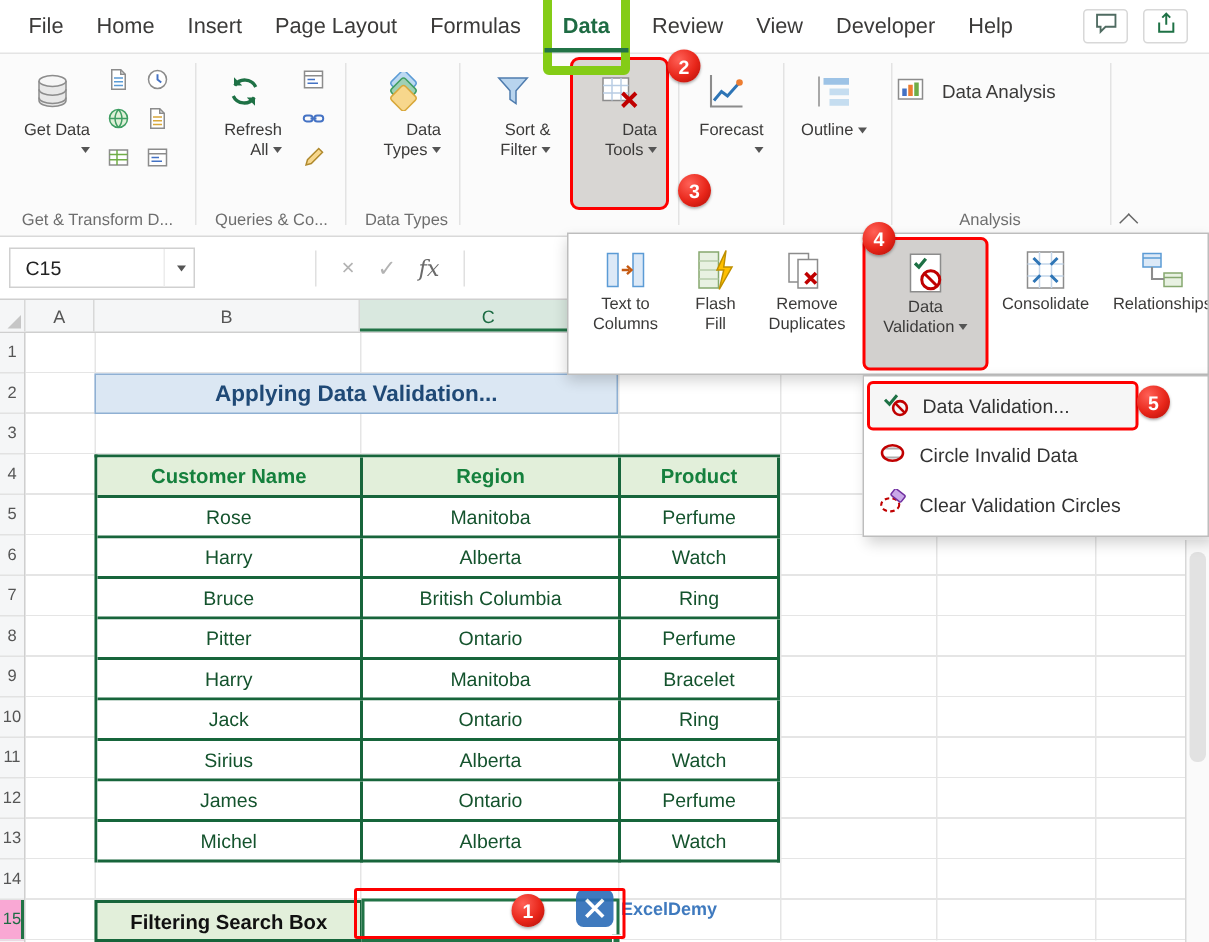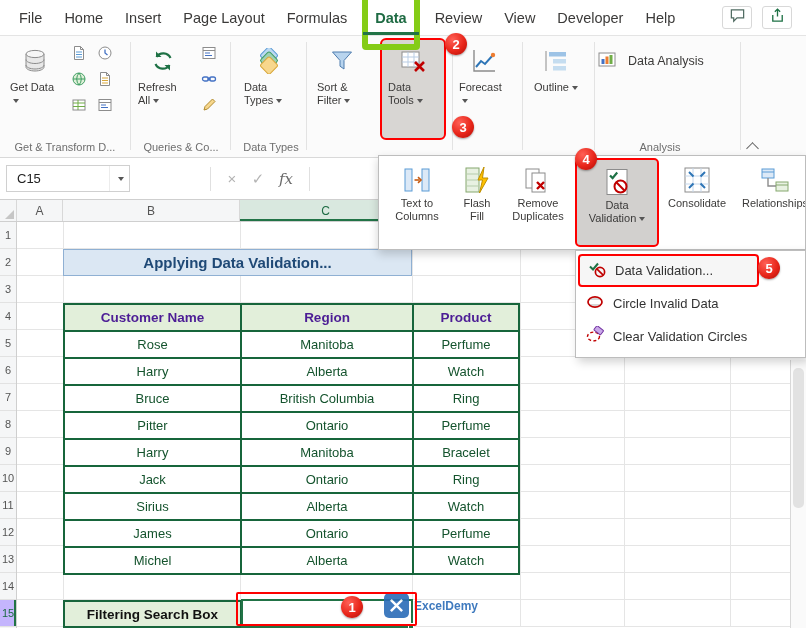--- a/index.html
+++ b/index.html
@@ -16,21 +16,21 @@
   .mb-right{margin-left:auto;display:flex;align-items:center;gap:10px;padding-right:14px}
   .mb-btn{width:30px;height:23px;border:1px solid #d8d8d8;border-radius:3px;background:#fff;
           display:flex;align-items:center;justify-content:center}
   
   .ribbon{position:absolute;left:0;top:36px;width:806px;height:122px;background:#fbfbfb;
           border-bottom:1px solid #d9d9d9;z-index:9}
   .rdiv{position:absolute;top:6px;height:108px;width:1px;background:#e3e3e3}
   .rbtn{position:absolute;top:4px;height:96px;display:flex;flex-direction:column;align-items:center;
         padding-top:5px;border-radius:4px}
   .ricon{height:32px;display:flex;align-items:center;justify-content:center}
-  .rlabel{font-size:11px;line-height:13px;color:#3b3a39;text-align:left;margin-top:4px;max-width:50px}
+  .rlabel{font-size:11px;line-height:13px;color:#3b3a39;text-align:right;margin-top:4px;max-width:50px}
   .chev{display:inline-block;width:0;height:0;border-left:3.5px solid transparent;border-right:3.5px solid transparent;
         border-top:4px solid #555;margin-left:3px;vertical-align:middle}
   .rbtn.pressed{top:2px;height:102px;background:#d8d6d3;border:2.5px solid #fe0000;border-radius:6px}
   .sic{position:absolute;width:18px;height:18px;display:flex;align-items:center;justify-content:center}
   .glabel{position:absolute;top:105px;font-size:11px;color:#6e6e6e;text-align:center;white-space:nowrap;overflow:hidden}
   .da-btn{position:absolute;left:598px;top:14px;height:22px;display:flex;align-items:center;gap:12px;font-size:12.5px;color:#3b3a39}
   .collapse{position:absolute;left:748px;top:108px;width:9px;height:9px;border-right:1.6px solid #666;
             border-bottom:1.6px solid #666;transform:rotate(-135deg)}
   
   .fbar{position:absolute;left:0;top:158px;width:806px;height:42px;background:#fff;
@@ -44,32 +44,32 @@
   .fb-fx{font-family:"DejaVu Serif",serif;font-style:italic;color:#6a6a6a;font-size:15px;width:30px;text-align:center}
   .fb-input{flex:1;height:100%}
   
   .colhdr{position:absolute;left:0;top:200px;width:806px;height:22px;background:#f5f6f7;border-bottom:1px solid #cfcfcf;z-index:2}
   .corner{position:absolute;left:0;top:0;width:17px;height:21px;background:#f5f6f7;border-right:1px solid #d8d8d8}
   .corner::after{content:"";position:absolute;right:2px;bottom:2px;border-left:9px solid transparent;border-bottom:9px solid #c6c6c6}
   .colh{position:absolute;top:0;height:21px;border-right:1px solid #d8d8d8;display:flex;align-items:center;justify-content:center;font-size:12px;color:#555}
   .colh.sel{background:#d9e8df;color:#1c6b43;box-shadow:inset 0 -2px 0 #217346}
   .gutter{position:absolute;left:0;top:222px;width:17px;height:406px;background:#f5f6f7;border-right:1px solid #cfcfcf;z-index:2}
   .rowh{height:27px;line-height:26px;text-align:center;font-size:11px;color:#555;border-bottom:1px solid #e2e2e2}
-  .rowh.sel{background:#c4b5fd;color:#1c6b43;box-shadow:inset -2px 0 0 #217346}
+  .rowh.sel{background:#f9a8d4;color:#1c6b43;box-shadow:inset -2px 0 0 #217346}
   .gridarea{position:absolute;left:17px;top:222px;width:789px;height:406px;z-index:1;
     background-image:repeating-linear-gradient(to bottom,transparent 0,transparent 26px,#e5e5e5 26px,#e5e5e5 27px)}
   .vline{position:absolute;top:222px;height:405px;width:1px;background:#e5e5e5;z-index:1}
   
   .titlecell{position:absolute;left:63px;top:249px;width:349px;height:27px;background:#dbe7f3;border:1px solid #8fb0d3;
              display:flex;align-items:center;justify-content:center;font-size:15px;font-weight:bold;color:#1f4976;z-index:3}
   .xtable{position:absolute;left:63px;top:303px;z-index:3;border-top:2px solid #17653b;border-left:2px solid #17653b;
           display:grid;grid-template-columns:177px 172px 106px}
   .tc{height:27px;border-right:2px solid #17653b;border-bottom:2px solid #17653b;background:#fff;color:#14532d;
       display:flex;align-items:center;justify-content:center;font-size:13px}
-  .tc.h{background:#e2efda;font-weight:bold;font-size:13.5px;color:#4c1d95}
+  .tc.h{background:#e2efda;font-weight:bold;font-size:13.5px;color:#15803d}
   .footercell{position:absolute;left:63px;top:600px;width:179px;height:28px;background:#e2efda;border:2px solid #17653b;
               display:flex;align-items:center;justify-content:center;font-weight:bold;font-size:13.5px;color:#111;z-index:3}
   .selcell{position:absolute;left:241px;top:599px;width:172px;height:29px;border:2.5px solid #217346;background:#fff;z-index:4}
   .fillhandle{position:absolute;right:-3px;bottom:-3px;width:6px;height:6px;background:#217346;border:1px solid #fff}
   .scroll{position:absolute;left:790px;top:360px;width:16px;height:268px;background:#fafafa;border-left:1px solid #d8d8d8;z-index:5}
   .thumb{position:absolute;left:2px;top:8px;width:11px;height:140px;background:#e2e2e2;border-radius:5px}
   
   .dd{position:absolute;left:378px;top:155px;width:428px;height:95px;background:#fff;border:1px solid #bdbdbd;
       box-shadow:0 4px 9px rgba(0,0,0,.18);display:flex;align-items:stretch;padding:2px;overflow:hidden;z-index:30}
   .dd-item{display:flex;flex-direction:column;align-items:center;padding-top:5px;flex:none;border-radius:5px}

